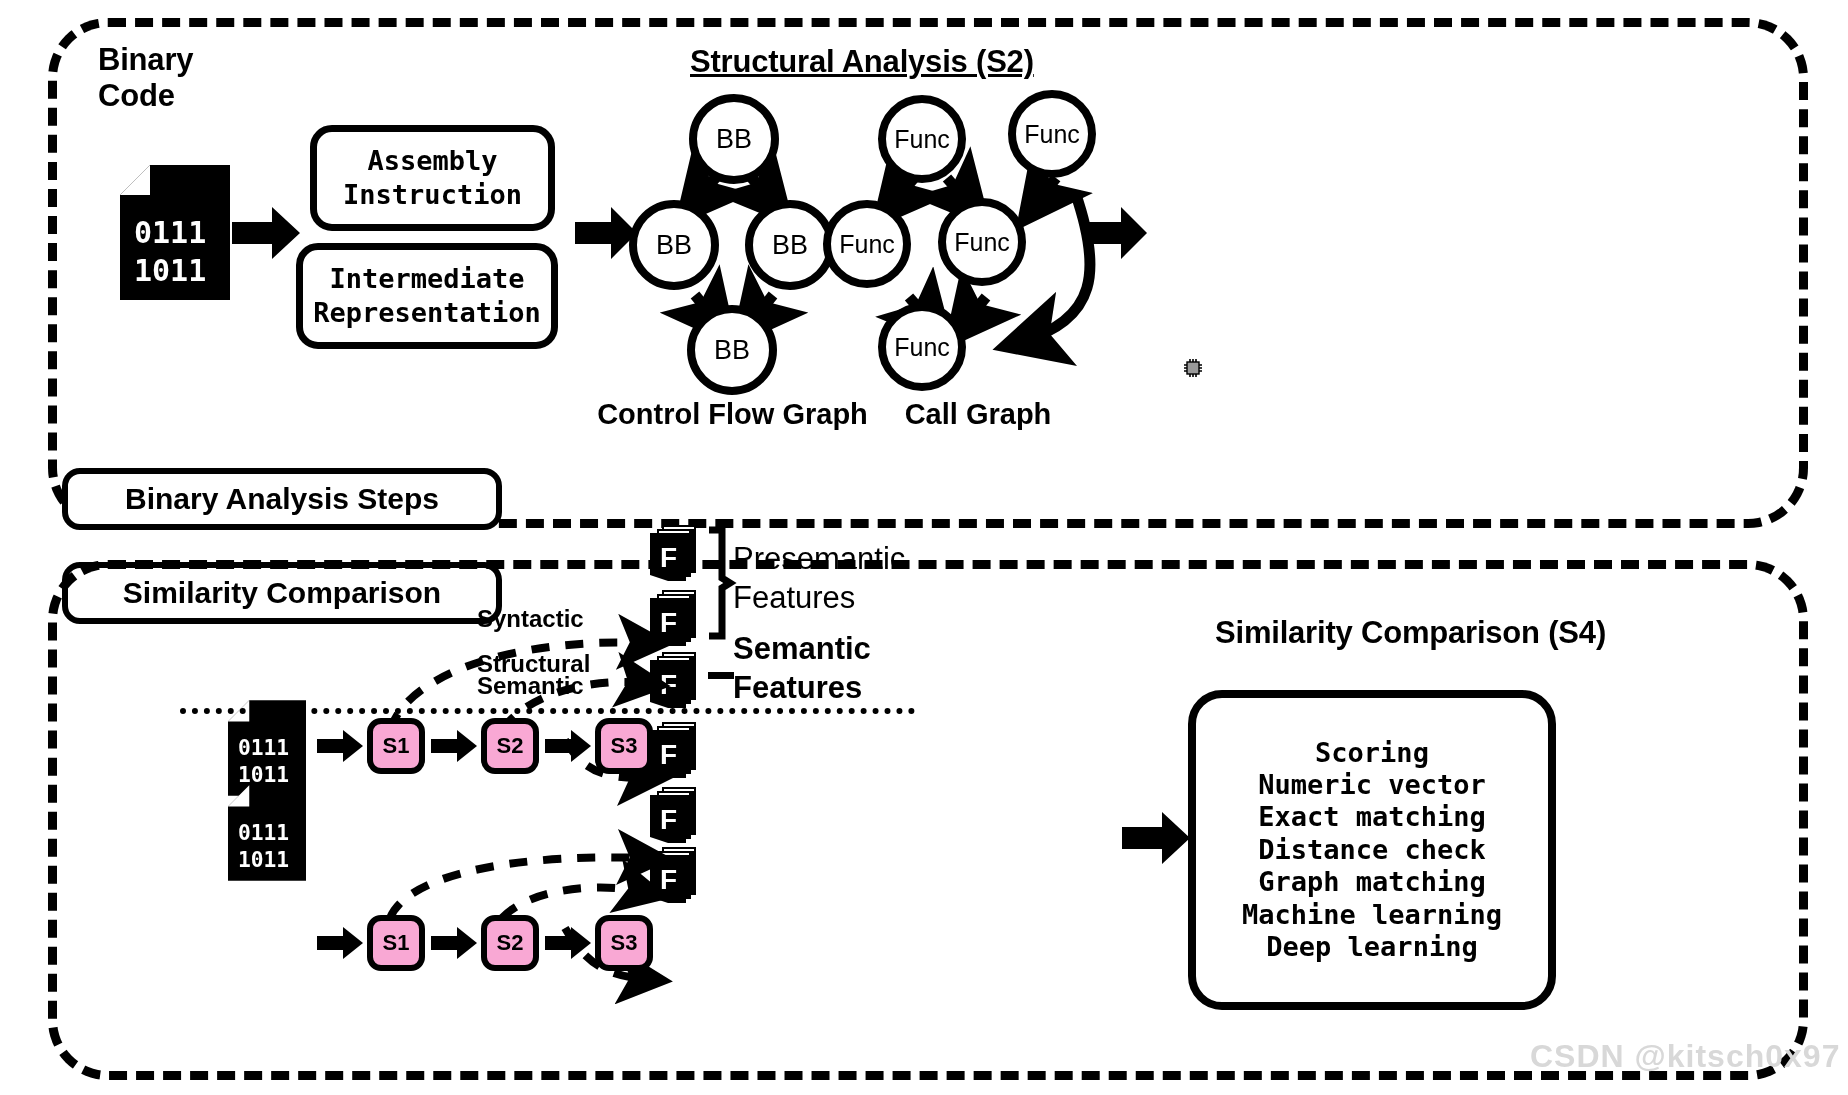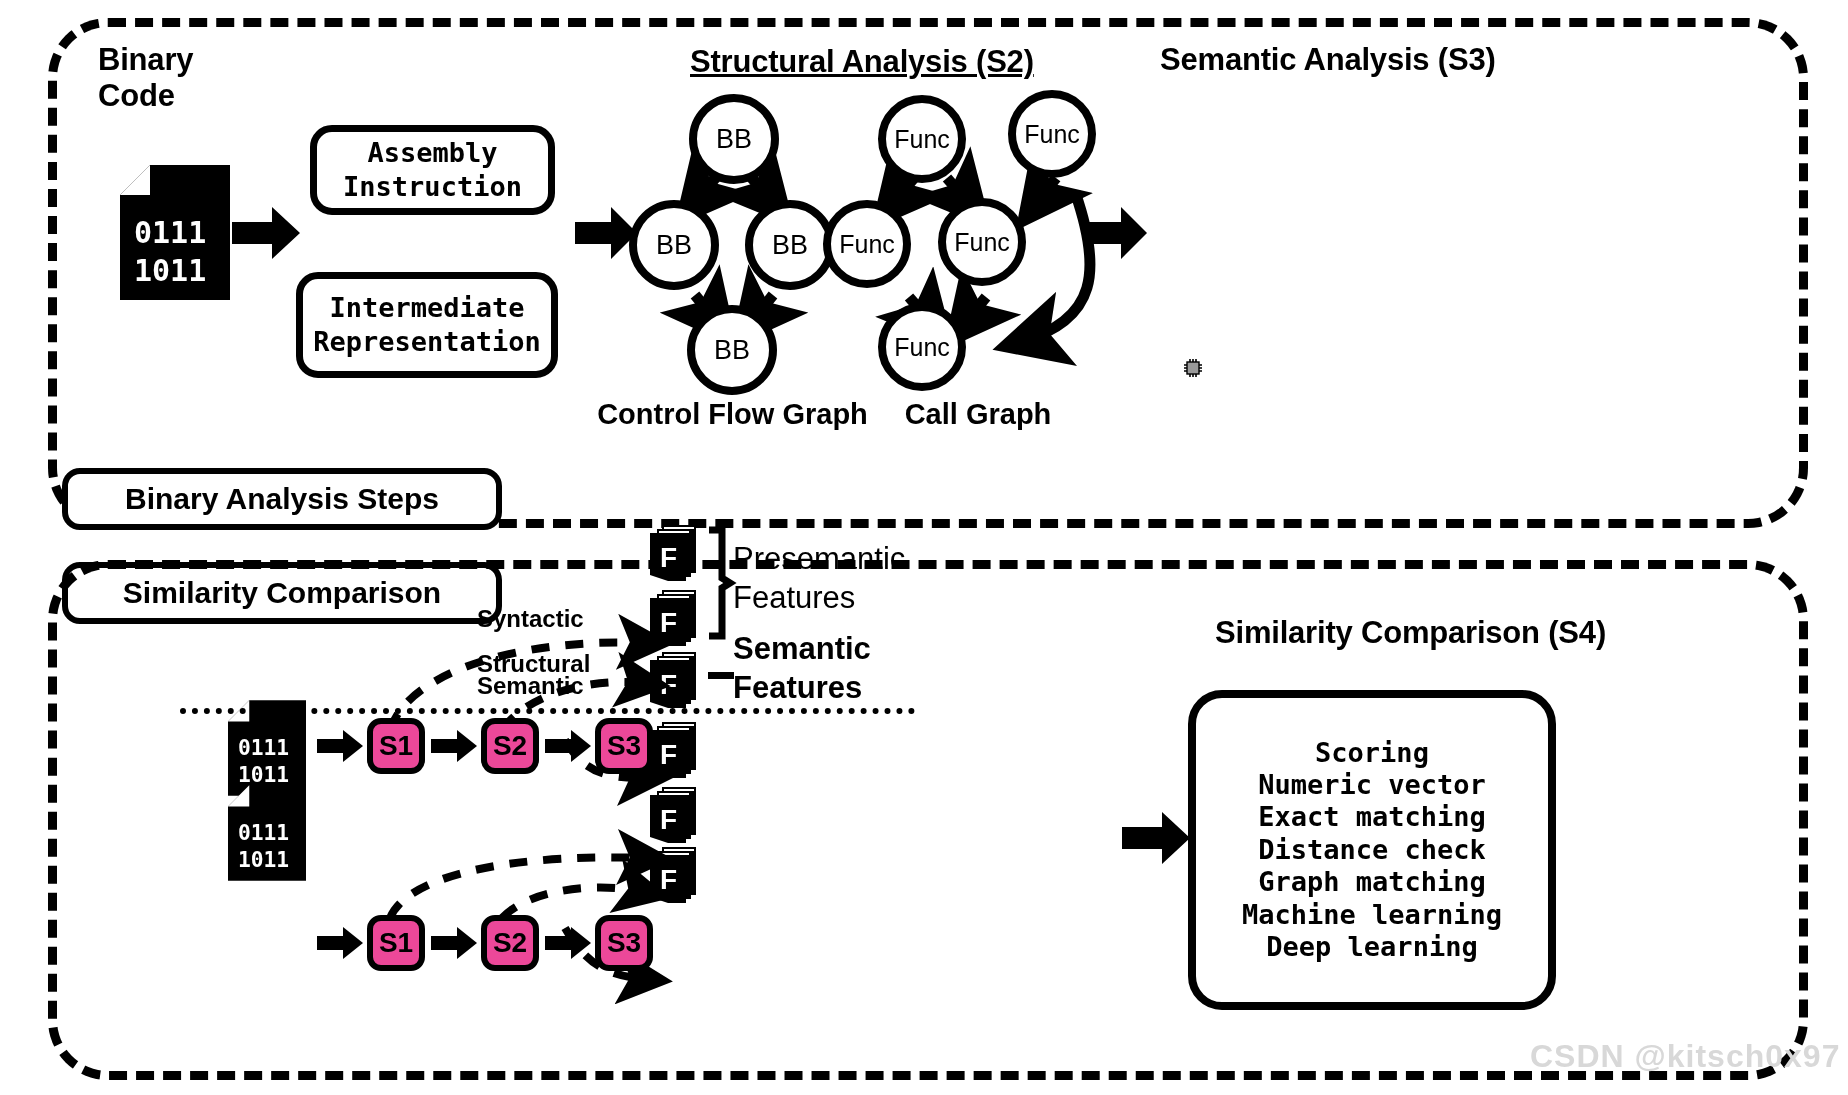--- a/index.html
+++ b/index.html
@@ -93,23 +93,23 @@
     font-family:"Liberation Sans",sans-serif;
     z-index:3;
   }
 
   
   .stepbox{
     position:absolute;
     border:6px solid #000;
     border-radius:14px;
     box-sizing:border-box;
-    background:#ec4899;
+    background:#f9a8d4;
     display:flex;align-items:center;justify-content:center;
-    font-weight:bold;font-size:28px;
+    font-weight:bold;font-size:22px;
     z-index:4;
   }
 
   
   .bigarrow{position:absolute;}
   svg{display:block;overflow:visible;}
 
   
   .fileicon{position:absolute;}
 
@@ -151,27 +151,27 @@
     </svg>
   </div>
 
   <div class="bigarrow" style="left:232px;top:205px;">
     <svg width="68" height="56" viewBox="0 0 68 56">
       <path d="M0 17 L40 17 L40 2 L68 28 L40 54 L40 39 L0 39 Z" fill="#000"></path>
     </svg>
   </div>
 
 
-  <div class="rbox" style="left:310px;top:125px;width:245px;height:90px;font-size:27px;line-height:1.25;">
+  <div class="rbox" style="left:310px;top:125px;width:245px;height:106px;font-size:27px;line-height:1.25;">
     <div>
       <span>Assembly</span><br>
       <span>Instruction</span>
     </div>
   </div>
-  <div class="rbox" style="left:296px;top:243px;width:262px;height:106px;font-size:27px;line-height:1.25;margin-top:29px;">
+  <div class="rbox" style="left:296px;top:243px;width:262px;height:106px;font-size:27px;line-height:1.25;">
     <div>
       <span>Intermediate</span><br>
       <span>Representation</span>
     </div>
   </div>
 
   <div class="bigarrow" style="left:575px;top:205px;">
     <svg width="62" height="56" viewBox="0 0 62 56">
       <path d="M0 17 L36 17 L36 2 L62 28 L36 54 L36 39 L0 39 Z" fill="#000"></path>
     </svg>
@@ -223,21 +223,20 @@
   <div class="node" style="left:878px;top:303px;width:88px;height:88px;font-size:25px;">Func</div>
 
   <div class="cap" style="left:858px;top:398px;width:240px;">Call Graph</div>
 
   <div class="bigarrow" style="left:1085px;top:205px;">
     <svg width="62" height="56" viewBox="0 0 62 56">
       <path d="M0 17 L36 17 L36 2 L62 28 L36 54 L36 39 L0 39 Z" fill="#000"></path>
     </svg>
   </div>
 
-  <div class="hdr" style="left:1160px;top:42px;width:420px;">Semantic Analysis (S3)</div>
 
   <div style="position:absolute;left:1182px;top:357px;z-index:5;">
     <svg width="22" height="22" viewBox="0 0 22 22">
       <rect x="5" y="5" width="12" height="12" fill="#9a9a9a" stroke="#000" stroke-width="1.4"></rect>
       <g stroke="#000" stroke-width="1.6">
         <path d="M8 5 L8 2 M11 5 L11 2 M14 5 L14 2"></path>
         <path d="M8 17 L8 20 M11 17 L11 20 M14 17 L14 20"></path>
         <path d="M5 8 L2 8 M5 11 L2 11 M5 14 L2 14"></path>
         <path d="M17 8 L20 8 M17 11 L20 11 M17 14 L20 14"></path>
       </g>

